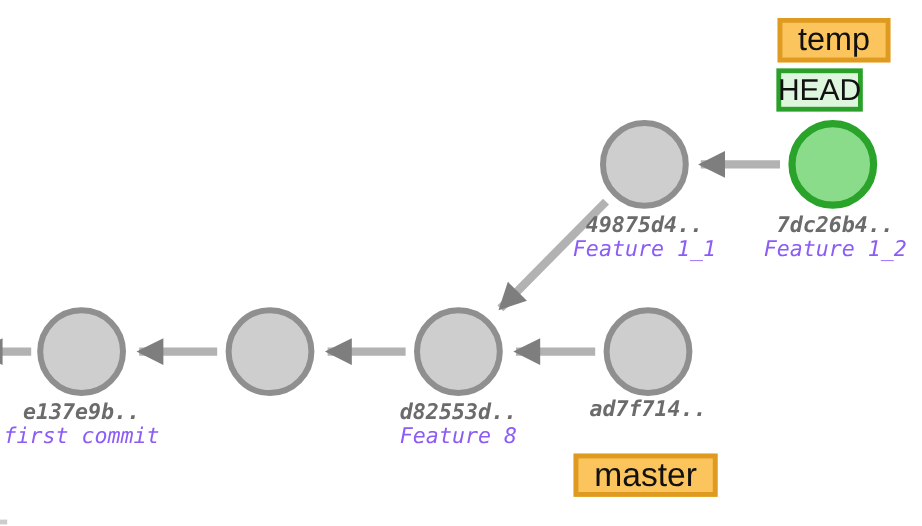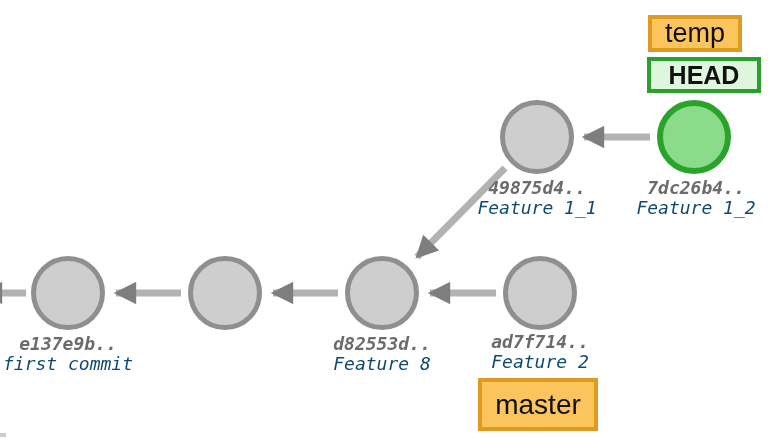--- a/index.html
+++ b/index.html
@@ -34,42 +34,42 @@
     font-size:18px;
     letter-spacing:0;
     font-style:italic;
   }
   .commit-hash{
     font-weight:bold;
     color:#6b6b6b;
     white-space:pre;
   }
   .commit-msg{
-    color:#0c4a6e;
+    color:#8b5cf6;
     white-space:pre;
   }
 
   .badge{
     position:absolute;
     box-sizing:border-box;
     display:flex;
     align-items:center;
     justify-content:center;
     font-family:"Liberation Sans", sans-serif;
     color:#111111;
     background:#fbc45c;
     border:4px solid #df9b20;
   }
   .badge.branch-temp{left:648px;top:15px;width:94px;height:37px;font-size:27px;}
   .badge.head-badge{
-    left:647px;top:57px;width:114px;height:36px;
+    left:647px;top:57px;width:72px;height:36px;
     background:#ddf6dd;border-color:#2aa02a;
-    font-weight:bold;font-size:25px;
+    font-weight:normal;font-size:25px;
   }
-  .badge.branch-master{left:478px;top:378px;width:120px;height:53px;font-size:28px;}
+  .badge.branch-master{left:478px;top:378px;width:120px;height:36px;font-size:28px;}
 
   .speck{position:absolute;left:0;top:433px;width:6px;height:4px;background:#cccccc;}
 </style>
 </head>
 <body>
 
 <div class="stage">
 
   <svg class="edges" viewBox="0 0 768 438" xmlns="http://www.w3.org/2000/svg">
     <defs>
@@ -95,21 +95,20 @@
 
   <div class="node" style="left:345px;top:256px;"></div>
   <div class="commit-labels" style="left:272px;top:334px;">
     <div class="commit-hash">d82553d..</div>
     <div class="commit-msg">Feature 8</div>
   </div>
 
   <div class="node" style="left:503px;top:256px;"></div>
   <div class="commit-labels" style="left:430px;top:332px;">
     <div class="commit-hash">ad7f714..</div>
-    <div class="commit-msg">Feature 2</div>
   </div>
 
   <div class="node" style="left:500px;top:100px;"></div>
   <div class="commit-labels" style="left:427px;top:178px;">
     <div class="commit-hash">49875d4..</div>
     <div class="commit-msg">Feature 1_1</div>
   </div>
 
   <div class="node head-node" style="left:657px;top:100px;"></div>
   <div class="commit-labels" style="left:586px;top:178px;">

